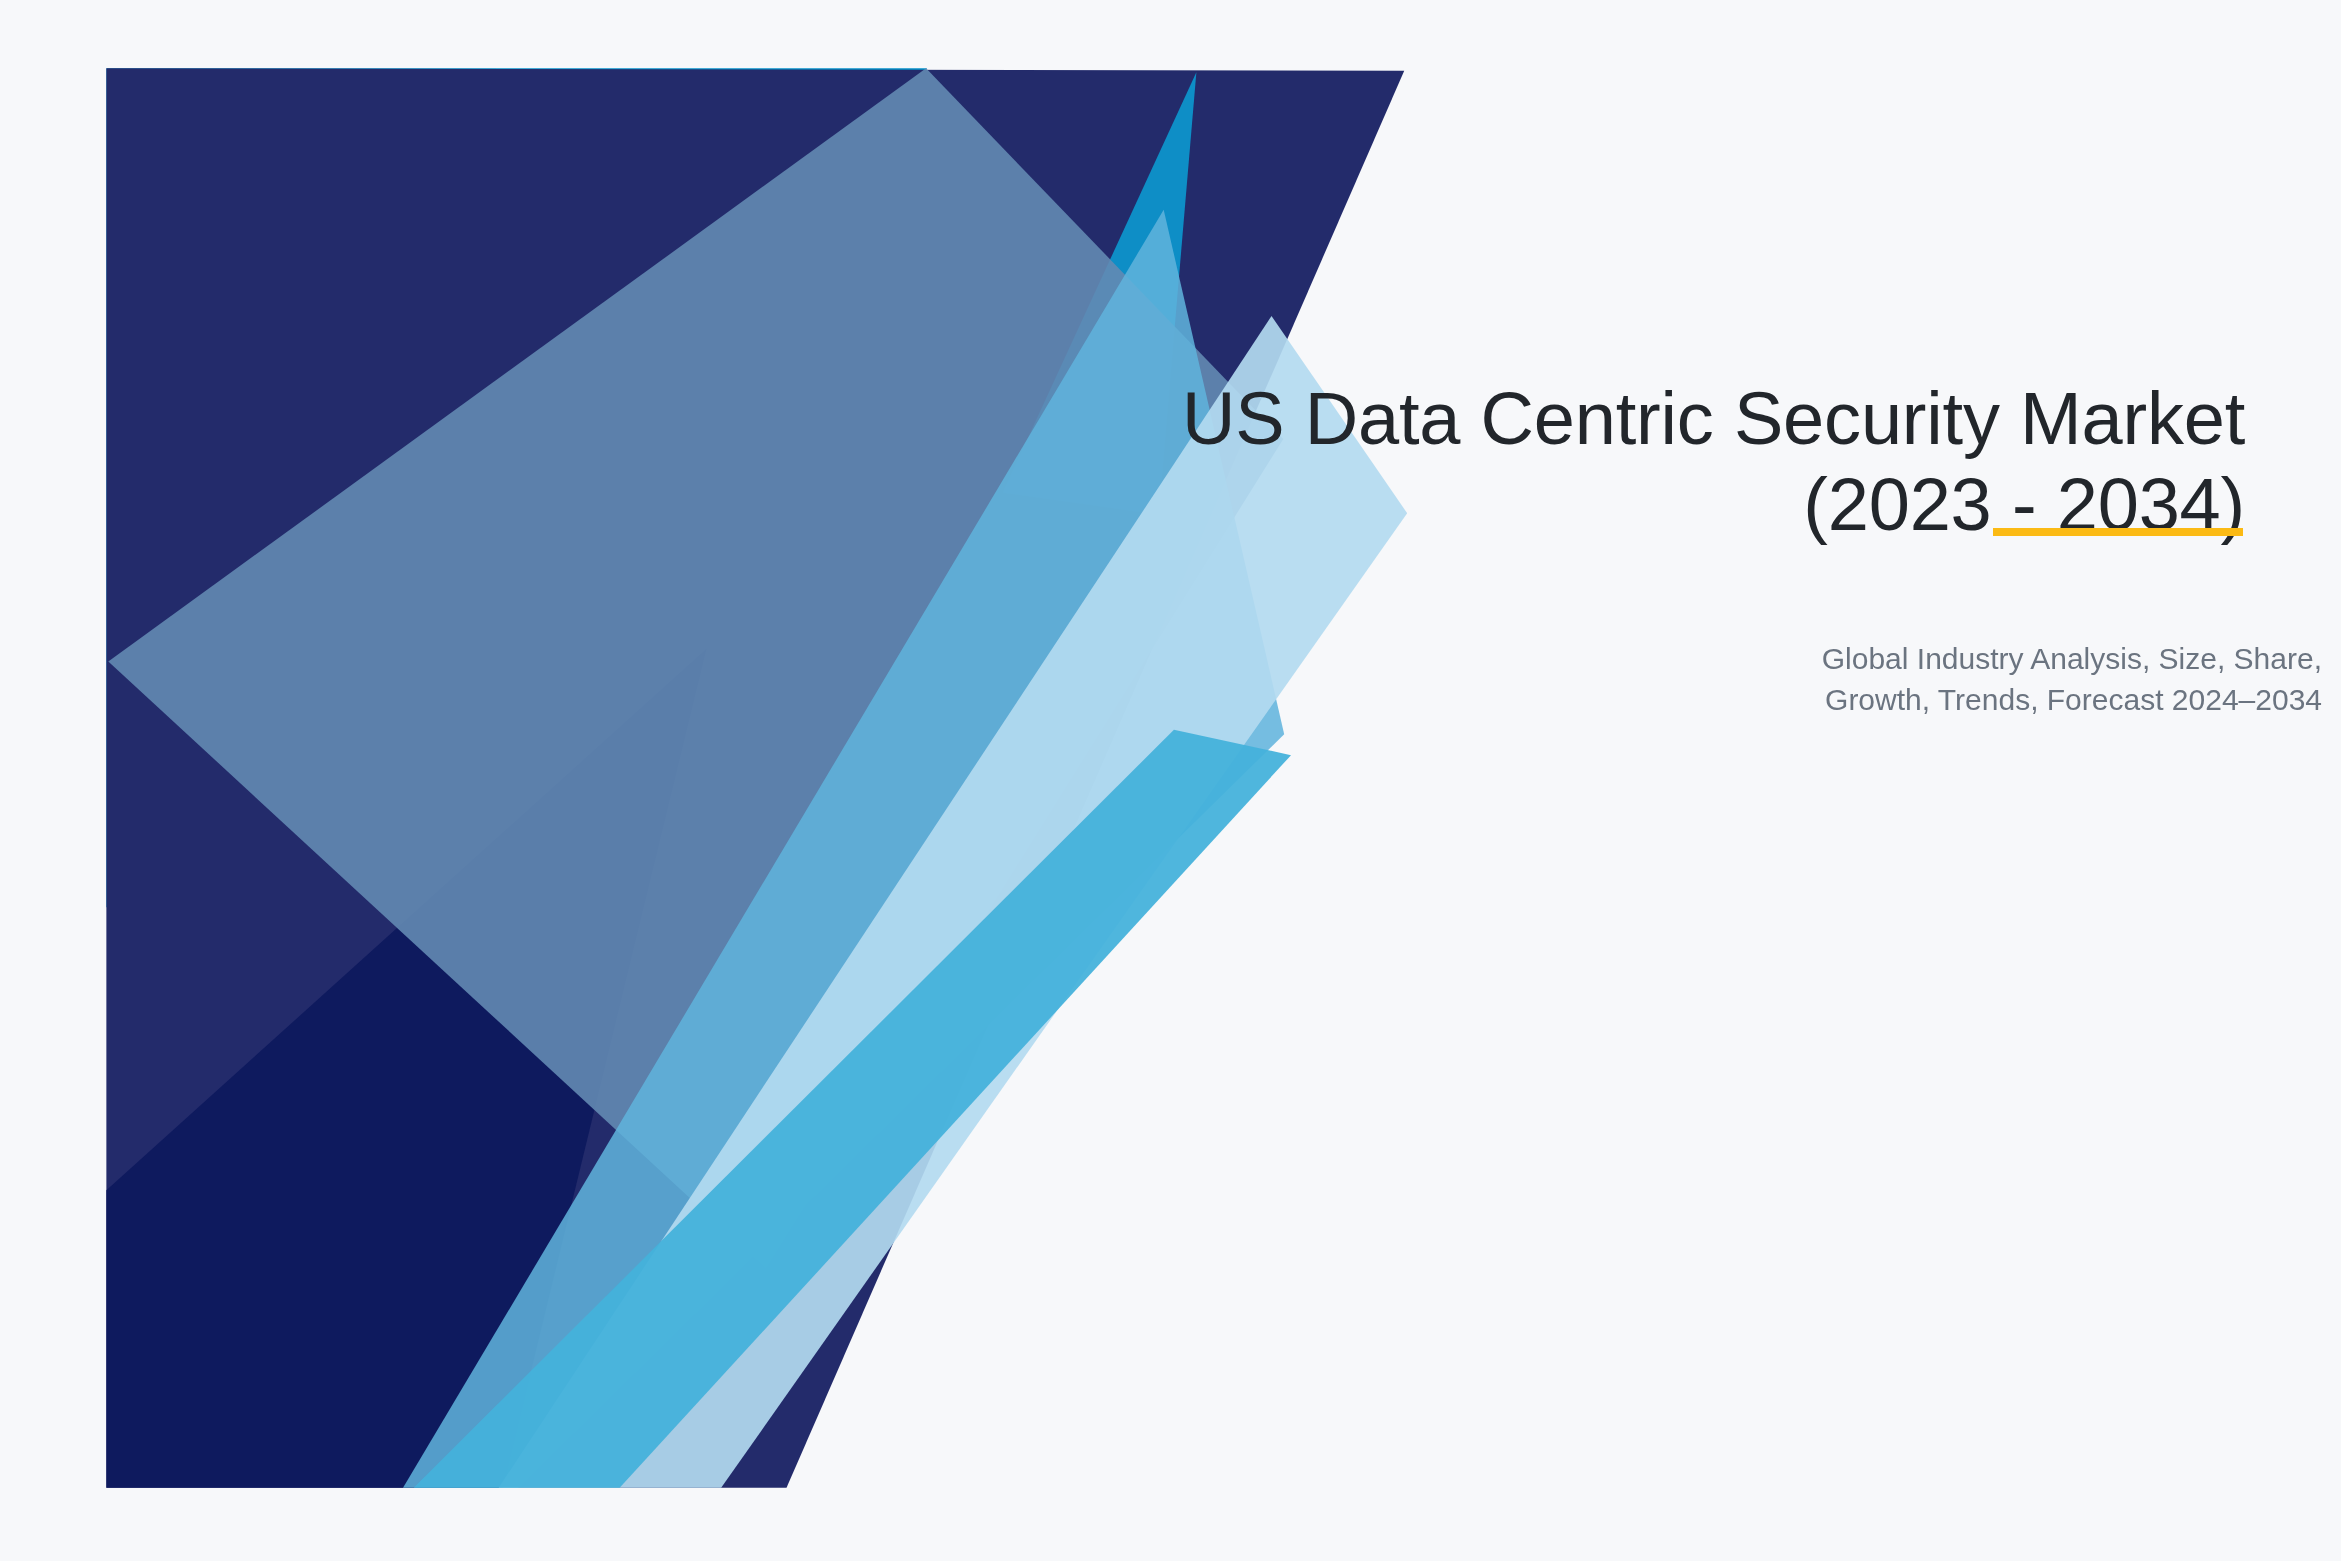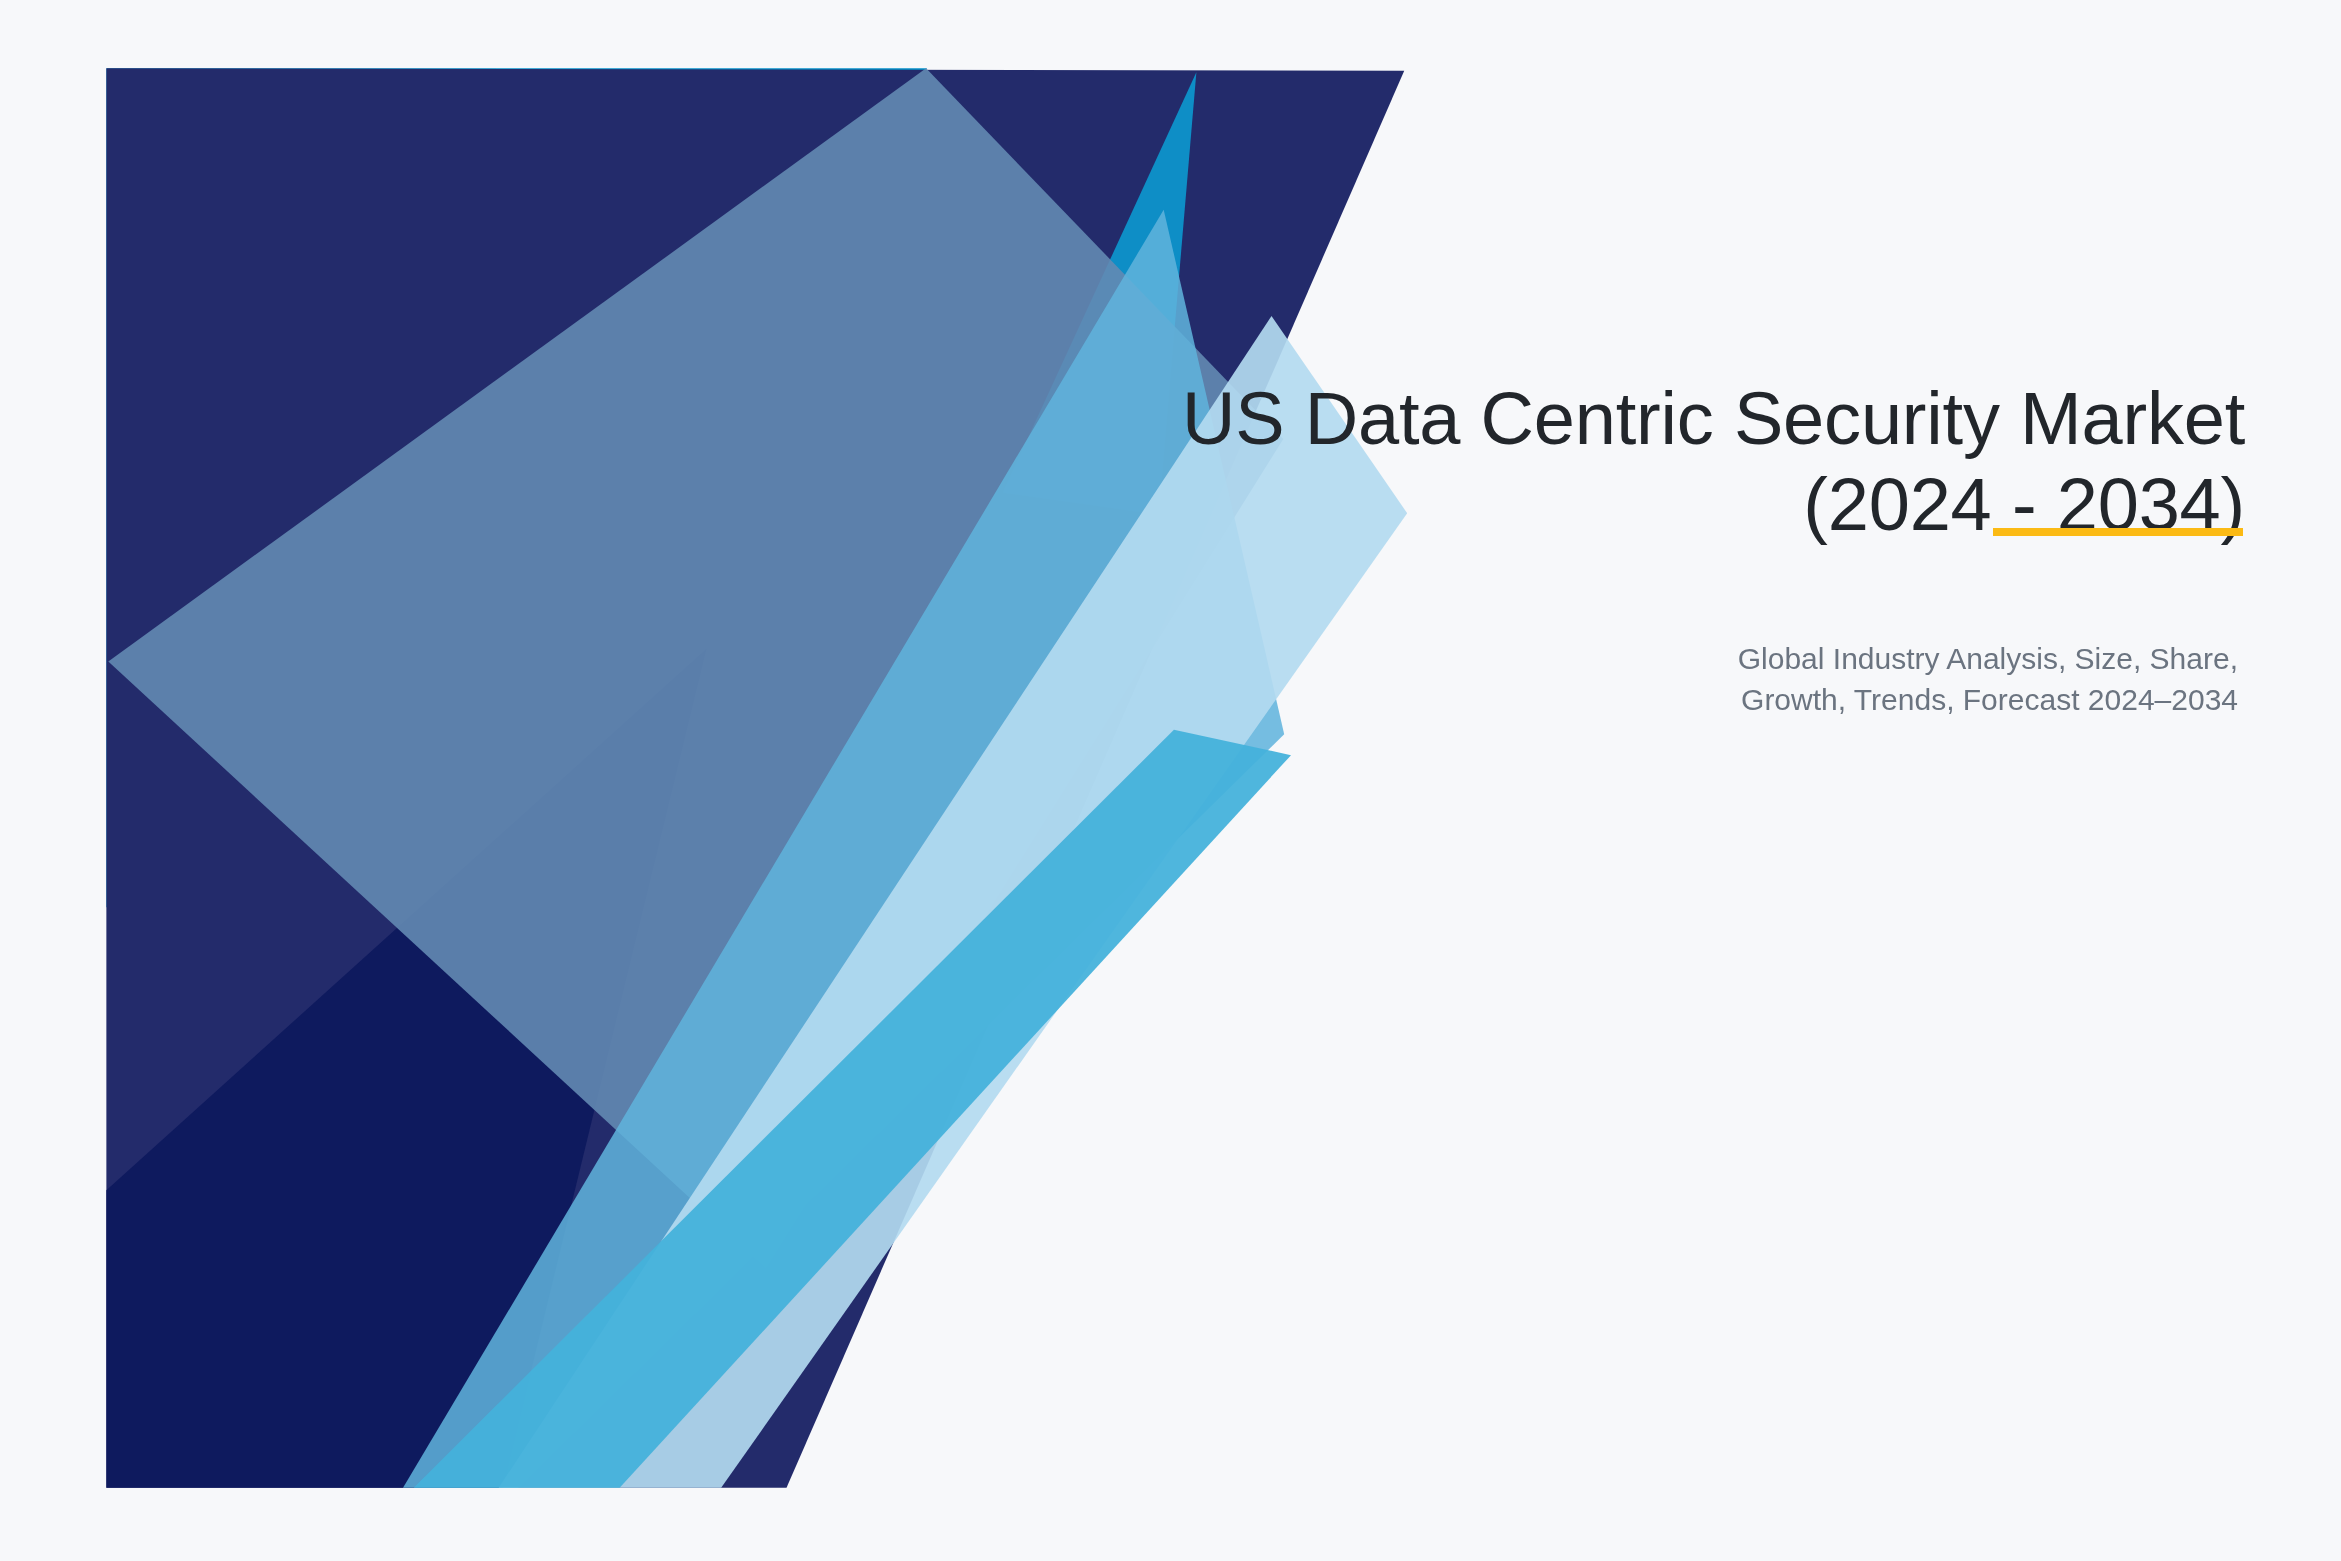--- a/index.html
+++ b/index.html
@@ -42,21 +42,21 @@
   #title-underline {
     position: absolute;
     left: 1993px;
     top: 528px;
     width: 250px;
     height: 7.8px;
     background: #fbba14;
   }
   #subtitle {
     position: absolute;
-    left: 1409px;
+    left: 1493px;
     top: 639px;
     width: 829px;
     margin: 0;
     text-align: right;
     font-size: 30px;
     line-height: 1.36;
     font-weight: 400;
     color: #6b7480;
     white-space: pre-line;
   }
@@ -81,21 +81,21 @@
     <polygon fill="#5fb3dc" fill-opacity="0.86" points="2385,430 2632,1505 1062,3050 826,3050"></polygon>
 
     <polygon fill="#b3daf0" fill-opacity="0.92" points="2606,648 2884,1052 1478,3050 1022,3050"></polygon>
 
     <polygon fill="#44b1db" fill-opacity="0.94" points="2646,1548 1270,3050 848,3050 2406,1496"></polygon>
 
   </svg>
 
   <div id="text-block">
     <h1 id="title">US Data Centric Security Market
-(2024 - 2034)</h1>
+(2023 - 2034)</h1>
   </div>
 
   <div id="title-underline"></div>
 
   <p id="subtitle">Global Industry Analysis, Size, Share,
 Growth, Trends, Forecast 2024–2034</p>
 
 </div>
 
 

